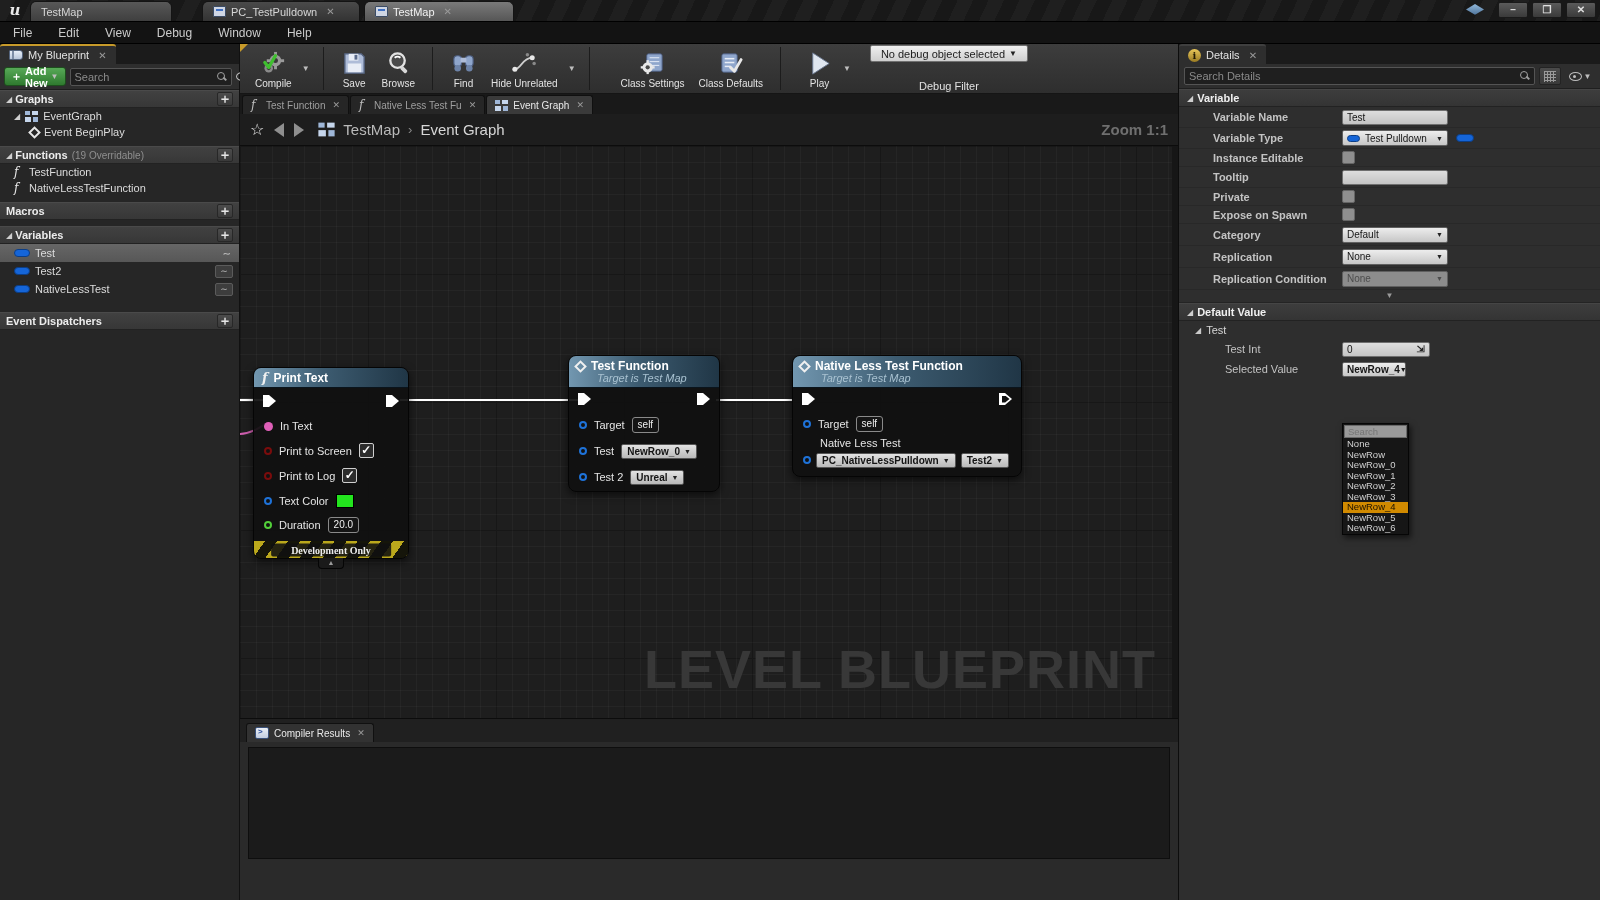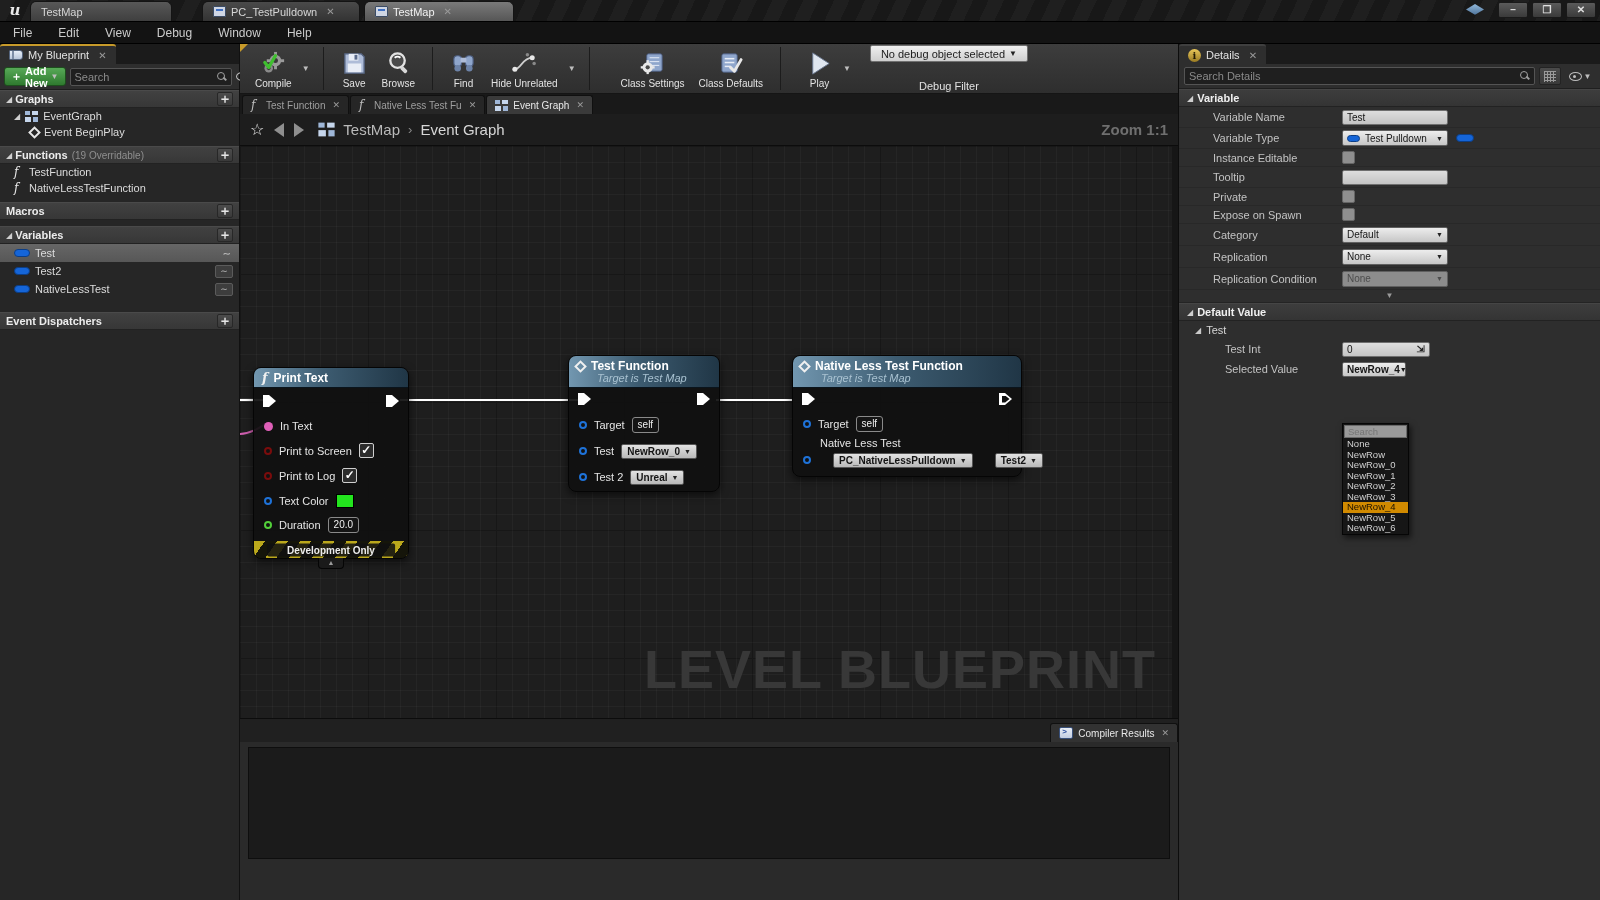--- a/index.html
+++ b/index.html
@@ -151,28 +151,28 @@
   .ncheck { width:15px; height:15px; background:#2c2c2c; border:1px solid #cfcfcf; border-radius:2px;
     color:#fff; font-size:12px; line-height:13px; text-align:center; font-weight:bold; }
   .swatch { width:18px; height:14px; background:#23e51e; border:1px solid #000; }
   .valbox { background:#141414; border:1px solid #8a8a8a; border-radius:3px; color:#efefef; font-size:10px; padding:0px 5px; line-height:14px; }
   .ndd { background:linear-gradient(#e2e2e2,#b9b9b9); border:1px solid #555; border-radius:2px;
     color:#141414; font-size:10px; padding:1px 5px; display:flex; align-items:center; gap:4px; font-weight:bold; }
   .ndd .dda { font-size:7px; color:#222; }
   .dev-banner { margin-top:4px; height:17px; position:relative;
     background:repeating-linear-gradient(125deg,#bba81c 0 9px,#15150a 9px 19px); border-radius:0 0 7px 7px; overflow:hidden; }
   .dev-banner span { position:absolute; left:50%; top:50%; transform:translate(-50%,-50%);
-    background:rgba(16,16,16,0.88); color:#ececec; font-size:10px; font-weight:bold; padding:1px 20px; border-radius:2px; white-space:nowrap; }
+    background:rgba(16,16,16,0.88); color:#ececec; font-size:10px; font-weight:bold; padding:1px 20px; border-radius:2px; white-space:nowrap;font-family:Liberation Serif, serif; }
   .collapse-tab { position:absolute; left:50%; transform:translateX(-50%); bottom:-11px; width:26px; height:11px;
     background:#1a1a1a; border:1px solid #050505; border-top:none; border-radius:0 0 4px 4px; color:#9a9a9a;
     font-size:7px; text-align:center; line-height:10px; }
 
   
   #compiler { height:182px; background:#2a2a2a; border-top:1px solid #0c0c0c; }
-  #compiler-tabs { height:23px; background:#202020; display:flex; align-items:flex-end; padding-left:6px;justify-content:flex-end; }
+  #compiler-tabs { height:23px; background:#202020; display:flex; align-items:flex-end; padding-left:6px; }
   .term-ico { width:14px; height:12px; background:linear-gradient(#e9eef6,#c2cde0); border:1px solid #39507a; border-radius:2px; position:relative; }
   .term-ico::after { content:">"; position:absolute; left:2px; top:-1px; color:#2b4e9c; font-size:8px; font-weight:bold; }
   #compiler-body { margin:5px 8px 0 8px; height:112px; background:#1b1b1b; border:1px solid #0e0e0e; }
   #compiler-footer { display:flex; justify-content:flex-end; padding:6px 14px; }
   #clear-btn { color:#9c9c9c; font-size:11px; }
 
   
   #details { position:absolute; left:1178px; top:44px; width:422px; height:856px; background:#2e2e2e; border-left:1px solid #0d0d0d; }
   #details .paneltab { border-top:2px solid #3f3f3f; }
   .info-ico { width:13px; height:13px; border-radius:50%; background:linear-gradient(#e9c75a,#9a7b22); color:#241c05;
@@ -181,21 +181,21 @@
   .gridbtn { width:22px; height:18px; background:linear-gradient(#4a4a4a,#3a3a3a); border:1px solid #232323; border-radius:2px;
     display:flex; align-items:center; justify-content:center; }
   .gridbtn i { width:12px; height:11px; background:
     linear-gradient(#9a9a9a 1.5px, transparent 1.5px), linear-gradient(90deg,#9a9a9a 1.5px, transparent 1.5px);
     background-size:3px 3px; display:block; }
   .d-header { height:18px; background:linear-gradient(#3d3d3d,#343434); border-top:1px solid #454545; border-bottom:1px solid #222;
     display:flex; align-items:center; padding:0 8px; gap:4px; }
   .d-header .tri { font-size:8px; color:#cfcfcf; }
   .d-header .htxt { font-weight:bold; color:#f0f0f0; font-size:11px; }
   .d-row { display:flex; align-items:center; padding-left:34px; position:relative; border-bottom:1px solid rgba(0,0,0,0.12); }
-  .d-row .dlbl { color:#c3c3c3; font-size:11px; }
+  .d-row .dlbl { color:#c3c3c3; font-size:11px;font-weight:bold; }
   .d-row .ctrl { position:absolute; left:163px; display:flex; align-items:center; }
   .h21 { height:21px; } .h18 { height:18px;align-items:center; } .h22 { height:22px; }
   .tinput { width:106px; height:15px; background:linear-gradient(#dedede,#c4c4c4); border:1px solid #6f6f6f; border-radius:2px;
     color:#141414; font-size:10px; padding:0 4px; font-family:"Liberation Sans",sans-serif; }
   .dcheck { width:13px; height:13px; background:#8f8f8f; border:1px solid #666; border-radius:2px; }
   .ddd { height:16px; background:linear-gradient(#ededed,#c6c6c6); border:1px solid #5f5f5f; border-radius:2px;
     color:#161616; font-size:10px; display:flex; align-items:center; padding:0 4px; gap:5px; }
   .ddd .dda { margin-left:auto; font-size:7px; color:#222; }
   .ddd.disabled { background:#8c8c8c; color:#4c4c4c; }
   .ddd.disabled .dda { color:#4c4c4c; }
@@ -618,21 +618,21 @@
             </span>
         </div>
         <div class="pin-row" style="height:24px">
           <span class="pin hollow" style="border-color:#1e72d8"></span>
           <span class="pin-lbl">Target</span>
           <span class="valbox">self</span>
         </div>
         <div style="padding-left:27px; height:14px; display:flex; align-items:center">
           <span class="pin-lbl">Native Less Test</span>
         </div>
-        <div class="pin-row" style="height:20px; gap:22px">
+        <div class="pin-row" style="height:20px; gap:5px">
           <span class="pin hollow" style="border-color:#1e72d8"></span>
           <span class="ndd">
             <span>PC_NativeLessPulldown</span>
             <span class="dda">▼</span>
           </span>
           <span class="ndd">
             <span>Test2</span>
             <span class="dda">▼</span>
           </span>
         </div>

